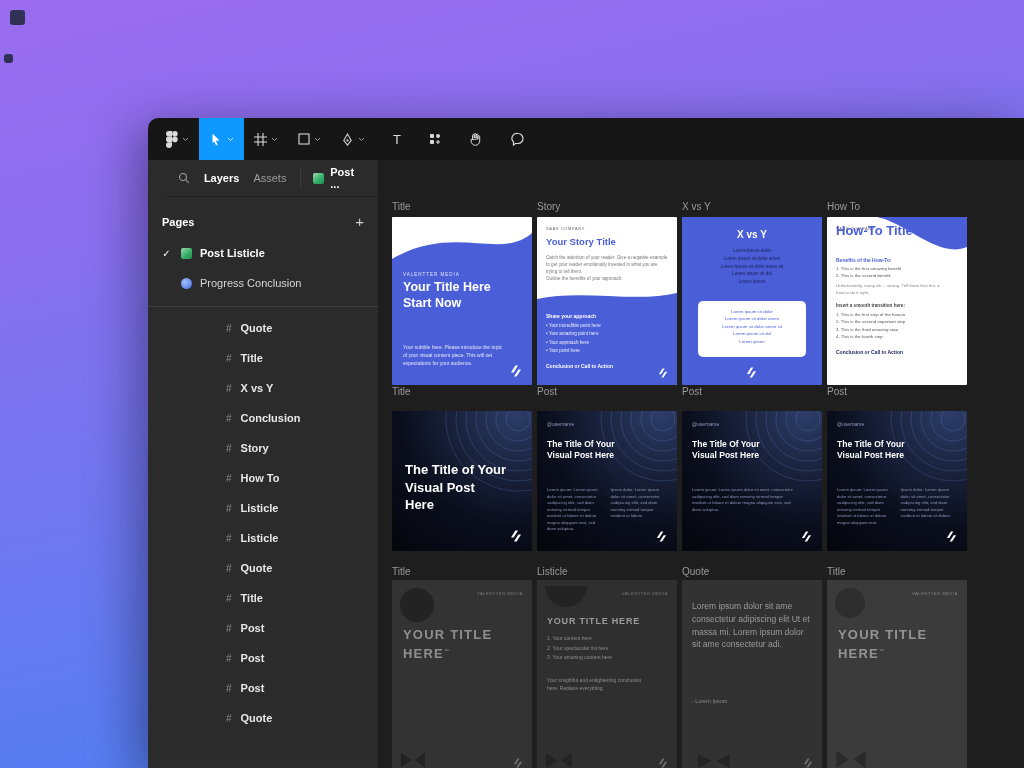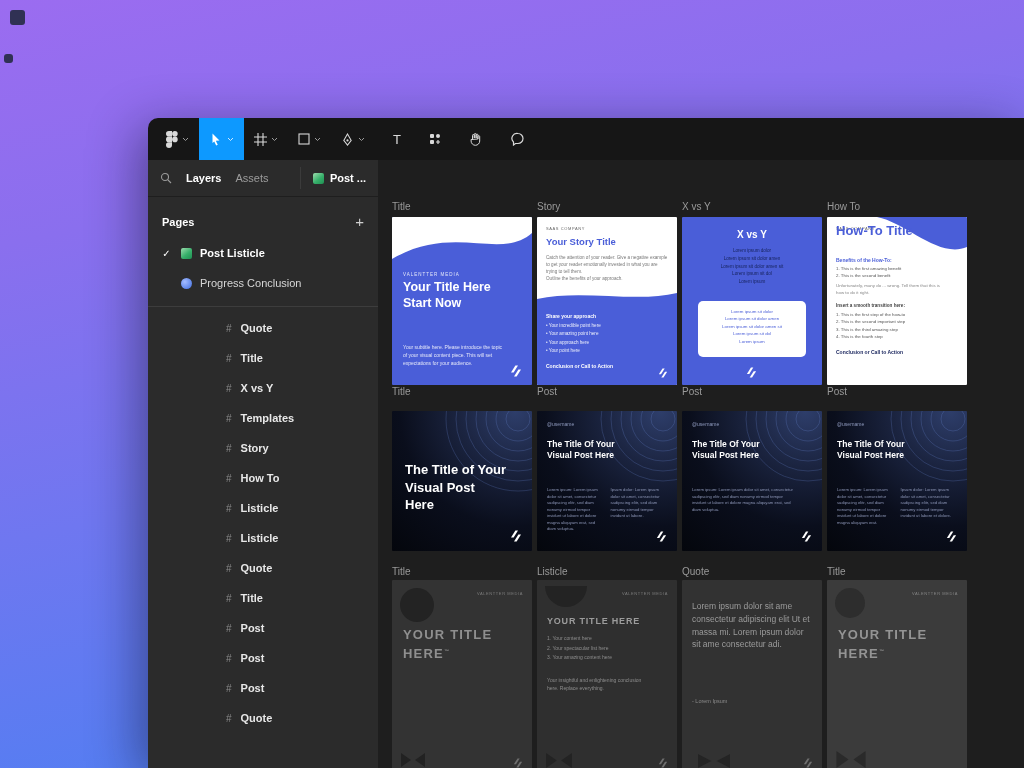--- a/index.html
+++ b/index.html
@@ -29,21 +29,21 @@
   .tool { height:42px; display:flex; align-items:center; justify-content:center; gap:4px; padding:0 10px; }
   .tool.selected { background:#0d99ff; }
   .tool-gap { margin-left:8px; }
   .t-glyph { color:#d9d9d9; font-size:13px; }
 
   
   .app-body { flex:1; display:flex; min-height:0; }
 
   
   .sidebar { width:230px; background:#2b2b2b; flex:0 0 230px; display:flex; flex-direction:column; }
-  .panel-tabs { height:37px; display:flex; align-items:center; gap:14px; padding:7px 12px; border-bottom:1px solid #1e1e1e; flex:0 0 37px; }
+  .panel-tabs { height:37px; display:flex; align-items:center; gap:14px; padding:7px 12px; border-bottom:1px solid #1e1e1e; flex:0 0 37px;margin-left:18px; }
   .ptab { font-size:11px; color:#9c9c9c; }
   .ptab.active { color:#ffffff; font-weight:700; }
   .page-tab { margin-left:auto; display:flex; align-items:center; gap:6px; font-size:11px; color:#fff; font-weight:600; padding-left:12px; border-left:1px solid #3b3b3b; height:100%; }
   .pages-header { display:flex; justify-content:space-between; align-items:center; padding:16px 14px 8px 14px; color:#fff; font-size:11px; font-weight:700; }
   .plus { color:#cfcfcf; font-size:15px; font-weight:400; }
   .page-item { height:30px; display:flex; align-items:center; gap:8px; padding:0 12px; font-size:11px; color:#d6d6d6; }
   .page-item .check { width:13px; color:#fff; font-size:10px; text-align:center; }
   .page-item.selected .page-label { color:#fff; font-weight:700; }
   .icon-hand { width:11px; height:11px; border-radius:3px; background:linear-gradient(140deg,#ffd95e,#f0a81c); }
   .icon-picture { width:11px; height:11px; border-radius:2px; background:linear-gradient(140deg,#9fdcae 0%,#37b06b 55%,#1f8f52 100%); }
@@ -196,21 +196,21 @@
       <div class="layer-row">
           <span class="frame-glyph">#</span>
           <span>Title</span>
         </div>
       <div class="layer-row">
           <span class="frame-glyph">#</span>
           <span>X vs Y</span>
         </div>
       <div class="layer-row">
           <span class="frame-glyph">#</span>
-          <span>Templates</span>
+          <span>Conclusion</span>
         </div>
       <div class="layer-row">
           <span class="frame-glyph">#</span>
           <span>Story</span>
         </div>
       <div class="layer-row">
           <span class="frame-glyph">#</span>
           <span>How To</span>
         </div>
       <div class="layer-row">

